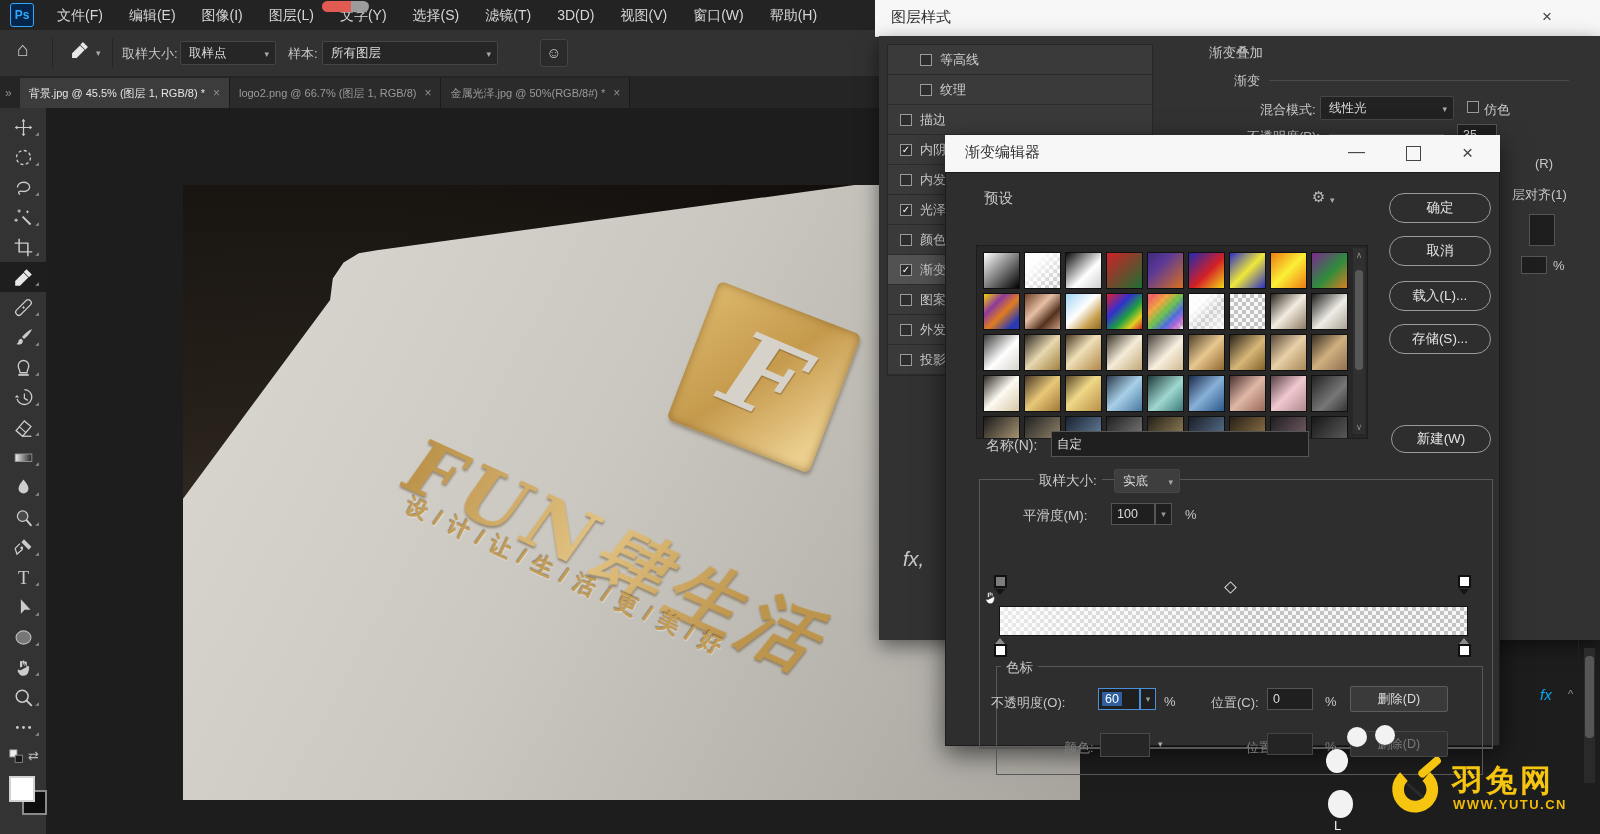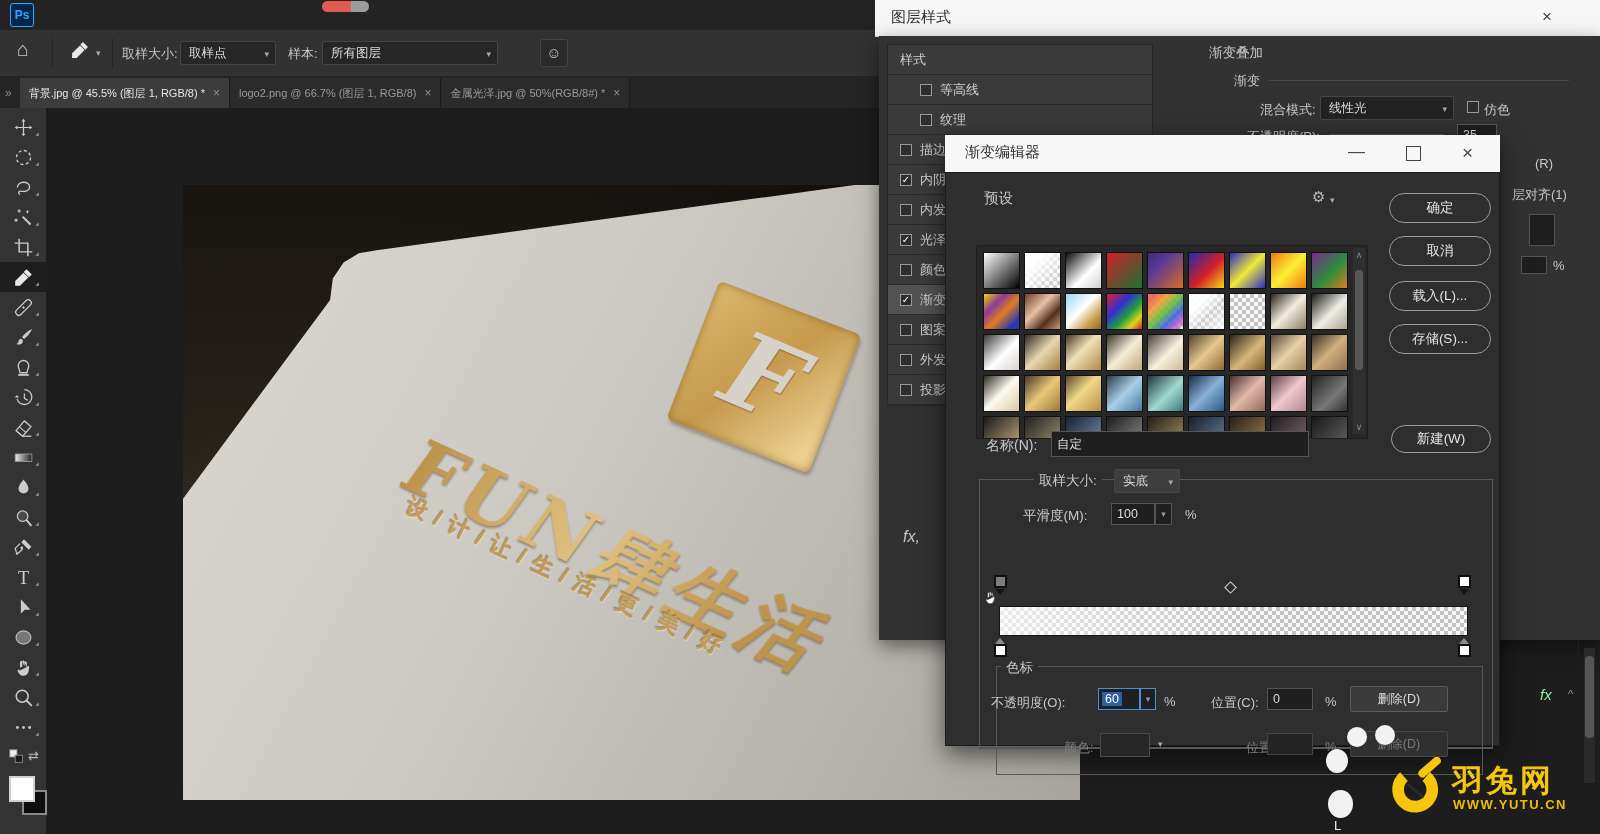--- a/index.html
+++ b/index.html
@@ -70,21 +70,21 @@
   #ls-title .t{position:absolute;left:16px;top:8px;color:#2f2f2f;font-size:15px;}
   #ls-body{position:absolute;left:4px;top:36px;width:721px;height:604px;background:#323232;box-shadow:0 6px 18px rgba(0,0,0,.5);}
   #ls-list{position:absolute;left:8px;top:8px;width:264px;border:1px solid #272727;background:#3a3a3a;}
   .ls-row{height:30px;border-bottom:1px solid #2b2b2b;display:flex;align-items:center;padding-left:12px;
           font-size:13px;color:#cfcfcf;box-sizing:border-box;}
   .ls-row.sel{background:#525252;}
   .ls-row.ind{padding-left:32px;}
   .cb{width:12px;height:12px;border:1px solid #9a9a9a;margin-right:8px;box-sizing:border-box;
       font-size:10px;line-height:10px;color:#fff;text-align:center;background:#2d2d2d;}
   .cb.on:before{content:"\2713";}
-  #ls-fx{position:absolute;left:24px;top:492px;color:#c8c8c8;font-size:16px;font-style:italic;}
+  #ls-fx{position:absolute;left:24px;top:512px;color:#c8c8c8;font-size:20px;font-style:italic;}
   #ls-up{position:absolute;left:74px;top:510px;color:#9a9a9a;font-size:17px;font-weight:bold;font-style:normal;}
   
   .gline{position:absolute;height:1px;background:#4a4a4a;}
   
   #ge-dialog{position:absolute;left:945px;top:135px;width:555px;height:611px;z-index:20;
              box-shadow:0 8px 24px rgba(0,0,0,.6);}
   #ge-title{position:absolute;left:0;top:0;width:555px;height:37px;background:#f7f7f7;border-bottom:1px solid #cfcfcf;}
   #ge-title .t{position:absolute;left:20px;top:8px;color:#2f2f2f;font-size:15px;}
   .winbtn{position:absolute;top:7px;color:#444;font-size:17px;}
   #ge-body{position:absolute;left:0;top:37px;width:555px;height:574px;background:#2e2e2e;border:1px solid #1c1c1c;box-sizing:border-box;}
@@ -103,33 +103,46 @@
         repeating-conic-gradient(#c3c3c3 0 25%,#f7f7f7 0 50%) 0 0/8px 8px;}
   .stop-sq{position:absolute;width:13px;height:13px;border:2px solid #101010;box-sizing:border-box;}
   .tri-dn{position:absolute;width:0;height:0;border-left:5px solid transparent;border-right:5px solid transparent;border-top:6px solid #151515;}
   .tri-up{position:absolute;width:0;height:0;border-left:5px solid transparent;border-right:5px solid transparent;border-bottom:6px solid #8d8d8d;}
   #mid-diamond{position:absolute;width:7px;height:7px;border:1.5px solid #dcdcdc;background:#2e2e2e;transform:rotate(45deg);}
   
   #br-zone{position:absolute;left:0;top:0;width:1600px;height:834px;z-index:30;pointer-events:none;}
   .wcircle{position:absolute;background:#f2f2f2;border-radius:50%;}
   #wm-brand{position:absolute;left:1452px;top:760px;color:#f6c50f;font-size:31px;font-weight:bold;letter-spacing:3px;}
   #wm-url{position:absolute;left:1453px;top:797px;color:#f0ba05;font-size:13px;letter-spacing:1.5px;font-weight:bold;}
-  #panel-fx{position:absolute;left:1540px;top:686px;color:#86efac;font-size:15px;font-style:italic;z-index:12;}
+  #panel-fx{position:absolute;left:1540px;top:686px;color:#0ea5e9;font-size:15px;font-style:italic;z-index:12;}
   #panel-chev{position:absolute;left:1568px;top:688px;color:#999;font-size:11px;z-index:12;}
   #panel-scroll{position:absolute;left:1584px;top:648px;width:11px;height:135px;background:#2a2a2a;z-index:12;}
   #panel-thumb{position:absolute;left:1px;top:8px;width:9px;height:82px;background:#565656;border-radius:4px;}
   #panel-div{position:absolute;left:1578px;top:640px;width:1px;height:194px;background:#1f1f1f;z-index:12;}
 </style>
 </head>
 <body>
 
 <div id="app">
 
   <div id="menu-bar">
     <div id="ps-logo">Ps</div>
+    <nav id="menu">
+        <span class="menu-item">文件(F)</span>
+        <span class="menu-item">编辑(E)</span>
+        <span class="menu-item">图像(I)</span>
+        <span class="menu-item">图层(L)</span>
+        <span class="menu-item">文字(Y)</span>
+        <span class="menu-item">选择(S)</span>
+        <span class="menu-item">滤镜(T)</span>
+        <span class="menu-item">3D(D)</span>
+        <span class="menu-item">视图(V)</span>
+        <span class="menu-item">窗口(W)</span>
+        <span class="menu-item">帮助(H)</span>
+      </nav>
   </div>
   <div id="rec-pill"></div>
 
   <div id="options-bar">
     <span class="abs" style="left:17px;top:8px;font-size:20px;color:#c8c8c8;">⌂</span>
     <div class="vsep" style="left:52px;"></div>
     <span class="abs" style="left:70px;top:10px;">
       <svg viewBox="0 0 24 24" width="20" height="20">
           <path d="M15.5 2.5l6 6-3.2 3.2-6-6z" fill="#e8e8e8"></path>
           <path d="M12 6.5l5.5 5.5-9.5 9.5H2.5V16z" fill="#e8e8e8"></path>
@@ -321,23 +334,20 @@
     <div id="slogan-text">设/计/让/生/活/更/美/好</div>
   </div>
 
   <div id="ls-dialog">
     <div id="ls-title">
       <span class="t">图层样式</span>
       <span class="abs" style="right:48px;top:7px;color:#444;font-size:17px;">×</span>
     </div>
     <div id="ls-body">
       <div id="ls-list">
-          <div class="ls-row">
-            <span>样式</span>
-          </div>
           <div class="ls-row ind">
             <span class="cb"></span>
             <span>等高线</span>
           </div>
           <div class="ls-row ind">
             <span class="cb"></span>
             <span>纹理</span>
           </div>
           <div class="ls-row">
             <span class="cb"></span>

